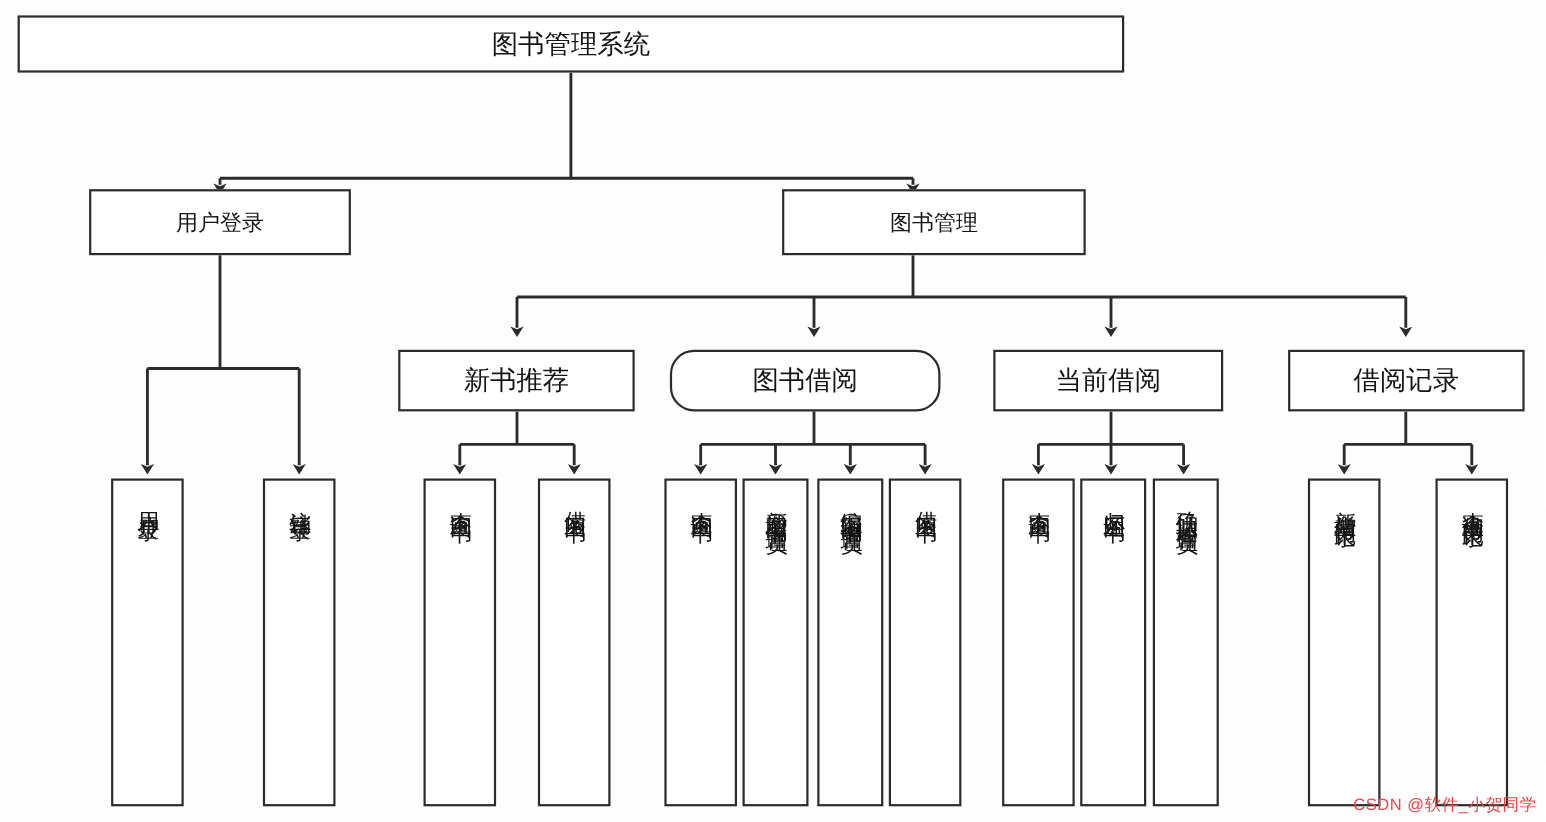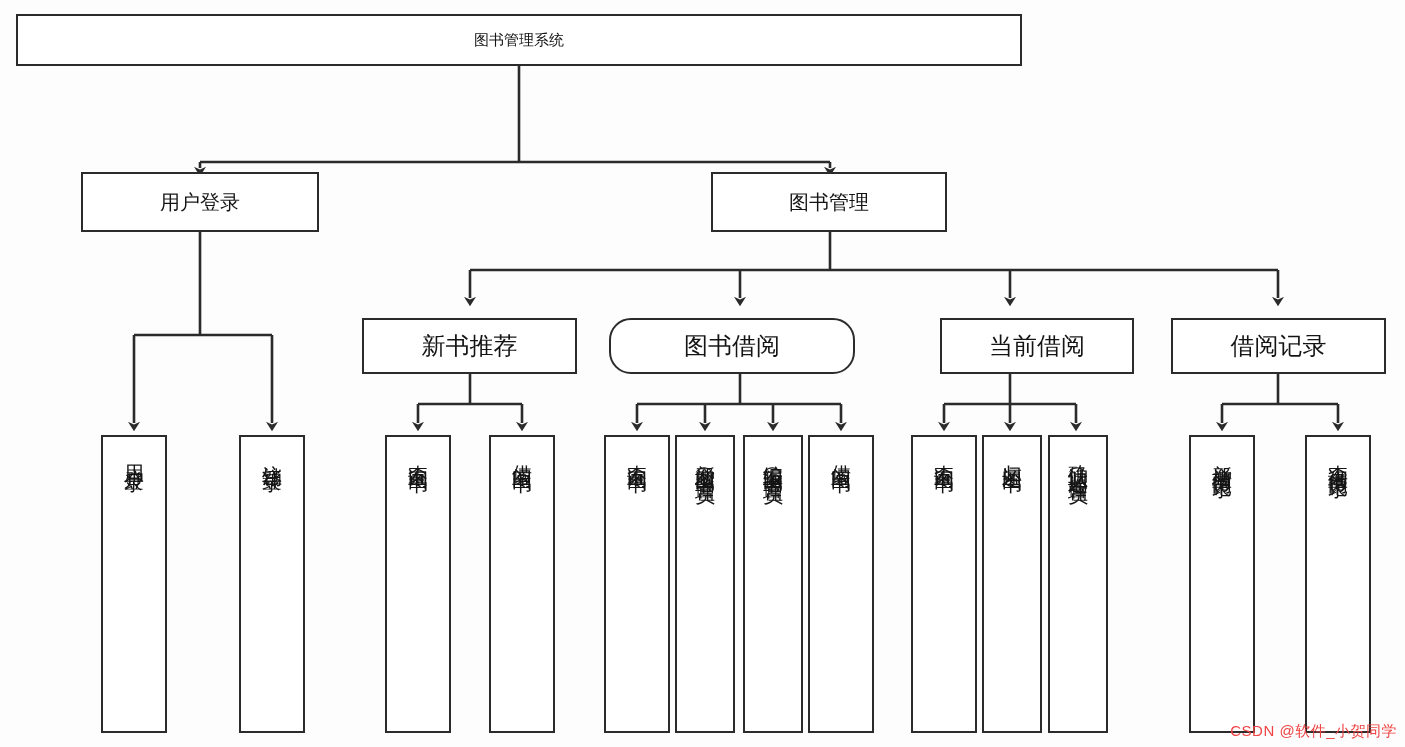--- a/index.html
+++ b/index.html
@@ -30,21 +30,21 @@
     box-sizing: border-box;
     border: 2px solid #2b2b2b;
     background: #ffffff;
     display: flex;
     align-items: center;
     justify-content: center;
     text-align: center;
     color: #141414;
   }
   .node.root {
-    font-size: 15px;
+    font-size: 24px;
   }
   .node.l2 {
     font-size: 20px;
   }
   .node.l3 {
     font-size: 24px;
   }
   .node.leaf {
     font-size: 20px;
     align-items: flex-start;
@@ -127,31 +127,31 @@
     </g>
   </svg>
 
   <div class="node root" style="left:16px; top:14px; width:1006px; height:52px;">
     <span>图书管理系统</span>
   </div>
 
   <div class="node l2" style="left:81px; top:172px; width:238px; height:60px;">
     <span>用户登录</span>
   </div>
-  <div class="node l2" style="left:711px; top:172px; width:236px; height:60px;font-family:Liberation Mono, monospace;">
+  <div class="node l2" style="left:711px; top:172px; width:276px; height:60px;font-family:Liberation Mono, monospace;">
     <span>图书管理</span>
   </div>
 
   <div class="node l3" style="left:362px; top:318px; width:215px; height:56px;">
     <span>新书推荐</span>
   </div>
   <div class="node l3" style="left:609px; top:318px; width:246px; height:56px;border-radius:22px;">
     <span>图书借阅</span>
   </div>
-  <div class="node l3" style="left:940px; top:318px; width:194px; height:56px;">
+  <div class="node l3" style="left:903px; top:318px; width:209px; height:56px;">
     <span>当前借阅</span>
   </div>
   <div class="node l3" style="left:1171px; top:318px; width:215px; height:56px;text-align:right;">
     <span>借阅记录</span>
   </div>
 
   <div class="node leaf" style="left:101px; top:435px; width:66px; height:298px;">
     <span class="vtext">用户登录</span>
   </div>
   <div class="node leaf" style="left:239px; top:435px; width:66px; height:298px;">

